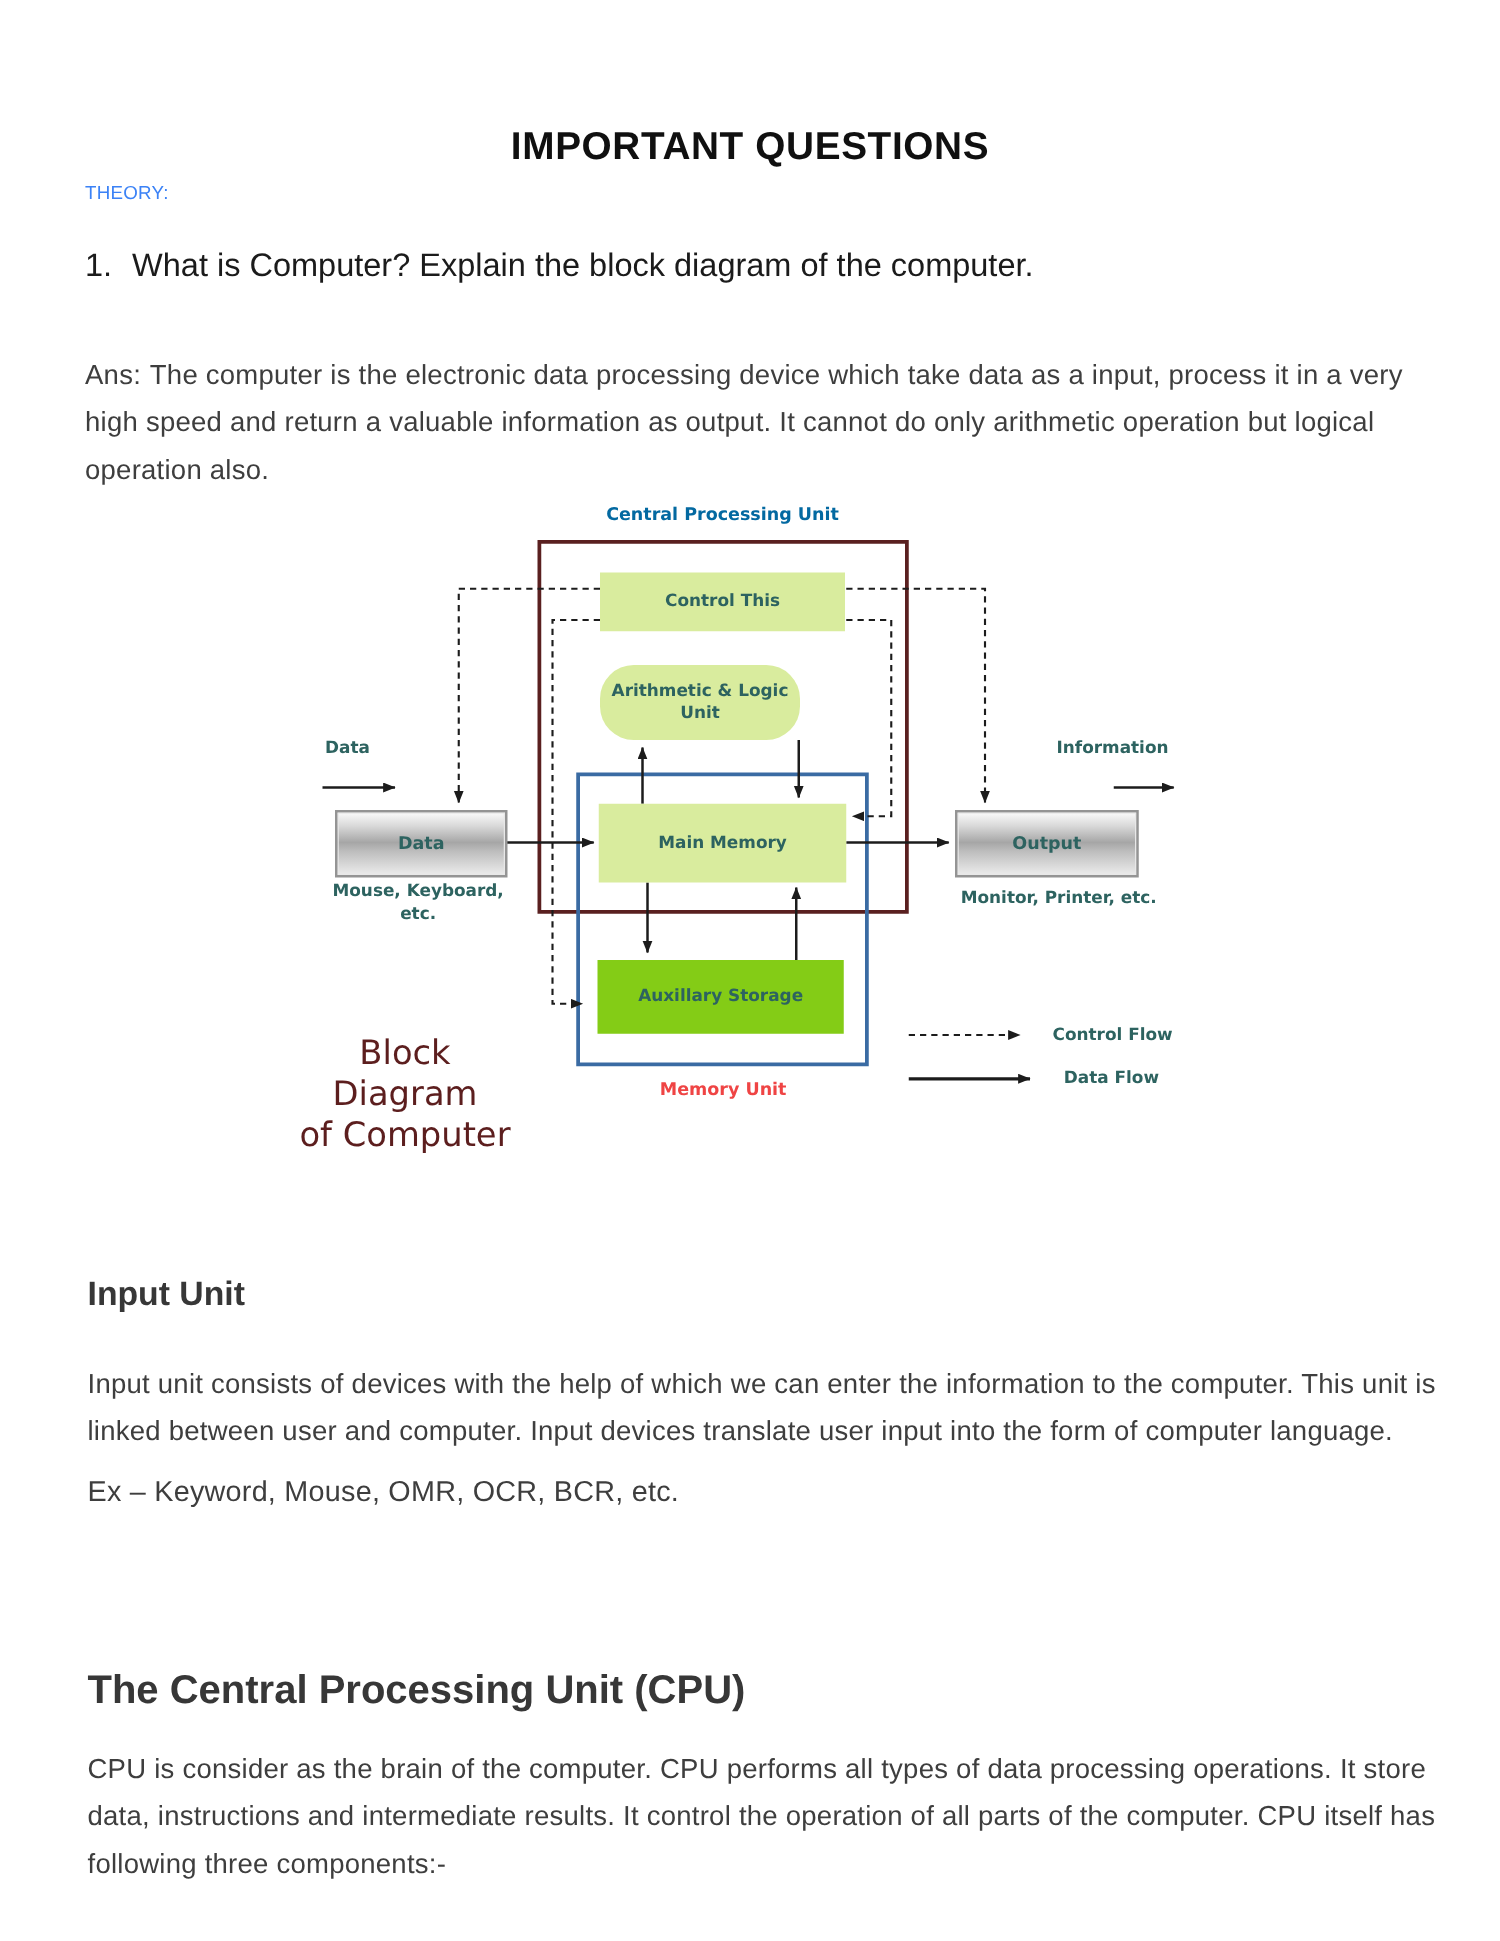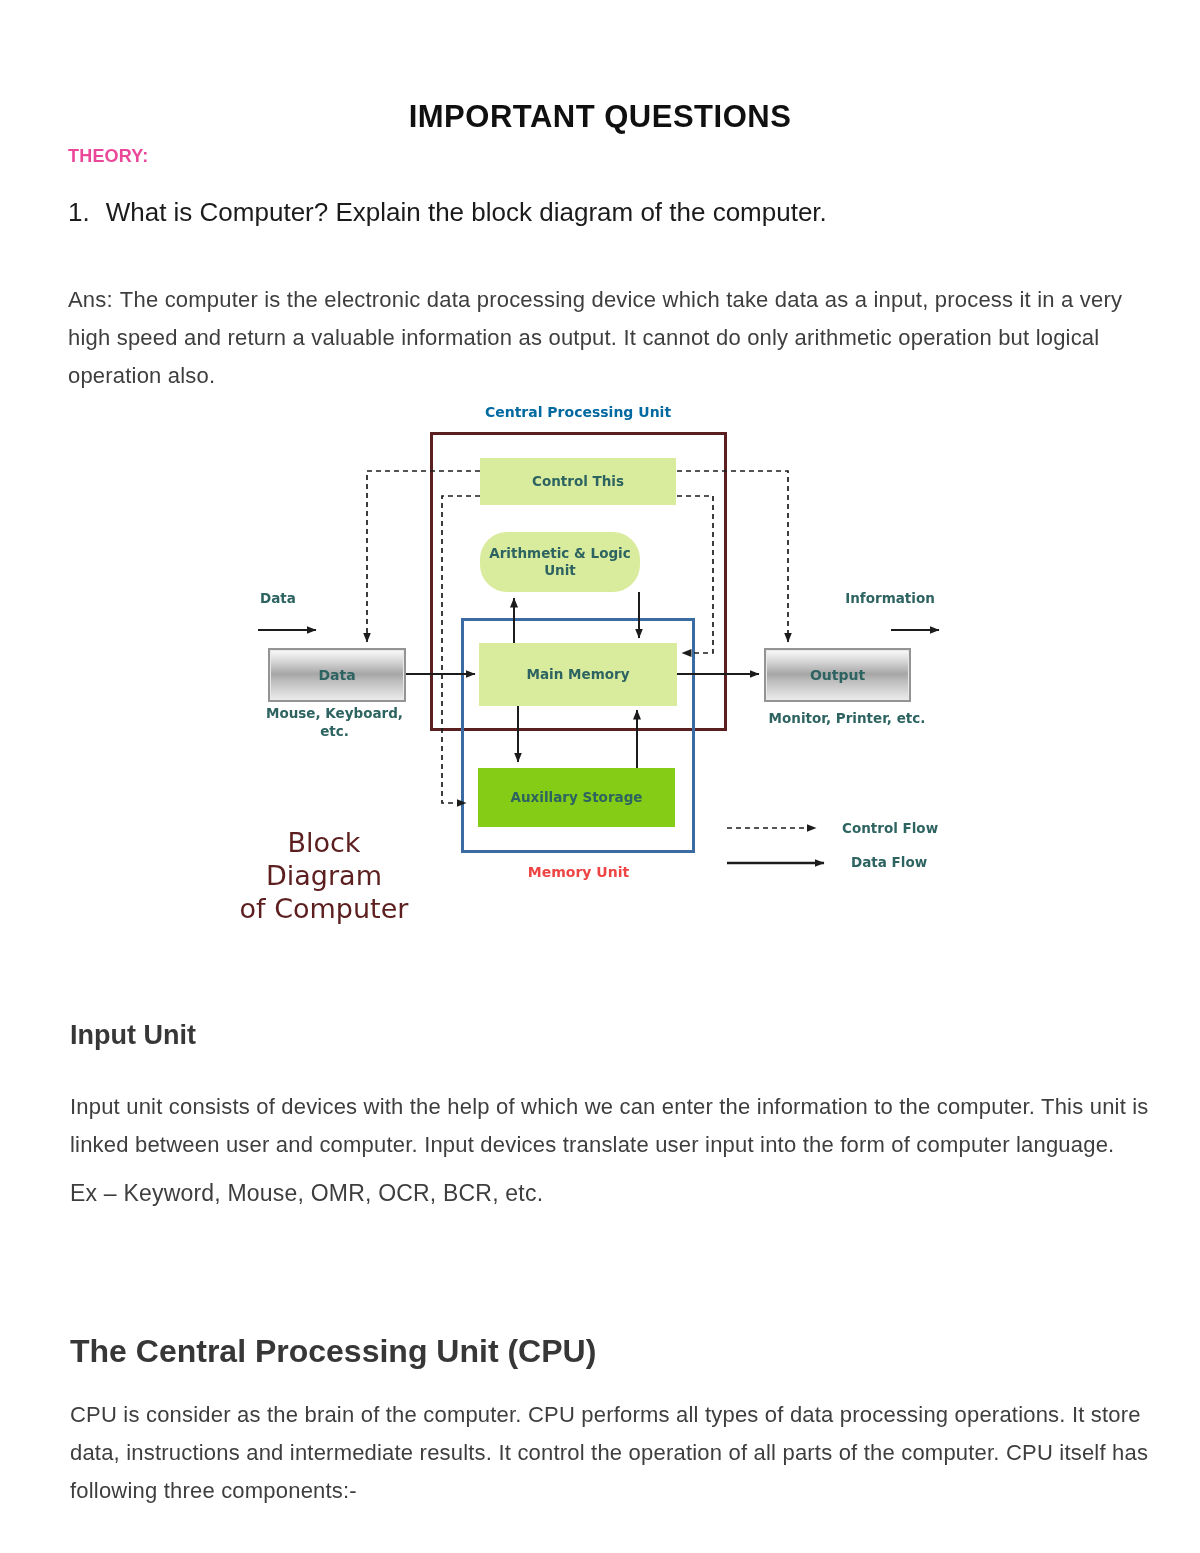--- a/index.html
+++ b/index.html
@@ -4,21 +4,21 @@
 <style>
   html,body{margin:0;padding:0;background:#ffffff;}
   .page{position:relative;width:1200px;height:1553px;background:#ffffff;overflow:hidden;
         font-family:"Liberation Sans",sans-serif;color:#222;}
   .abs{position:absolute;}
   .pre{white-space:pre-line;}
 
   
   .title{left:0;top:78px;width:1200px;text-align:center;font-size:31px;font-weight:700;
          color:#101010;letter-spacing:.5px;}
-  .theory{left:68px;top:146px;font-size:18px;font-weight:700;color:#ec4899;letter-spacing:.2px;}
+  .theory{left:68px;top:146px;font-size:15px;font-weight:400;color:#3b82f6;letter-spacing:.2px;}
   .question{left:68px;top:197px;width:1080px;font-size:26px;color:#1b1b1b;}
   .qnum{margin-right:16px;}
   .para{font-size:22px;line-height:38px;color:#3e3e3e;letter-spacing:.2px;}
   .answer{left:68px;top:259px;width:1078px;}
   .ans-prefix{margin-right:7px;}
   .h2{font-weight:700;color:#373737;}
   .h2-input{left:70px;top:998px;font-size:27px;text-align:right;}
   .h2-cpu{left:70px;top:1306px;font-size:32px;}
   .body-input{left:70px;top:1066px;width:1080px;}
   .ex-line{left:70px;top:1180px;font-size:23px;color:#3e3e3e;letter-spacing:.2px;}

